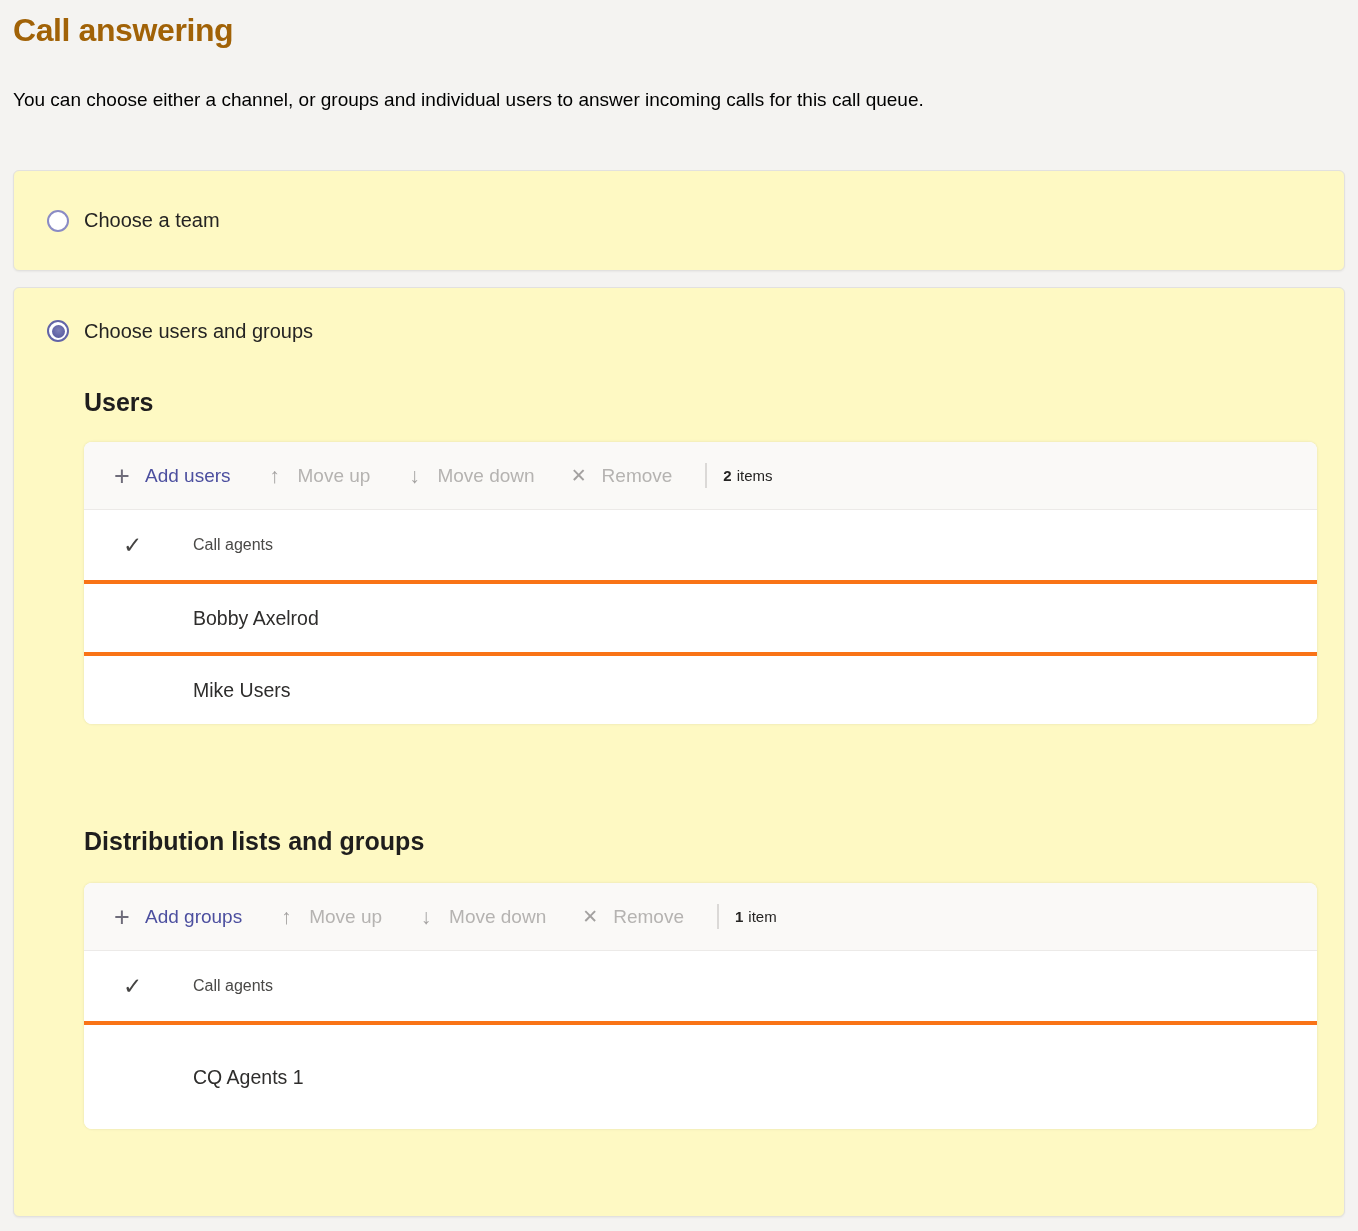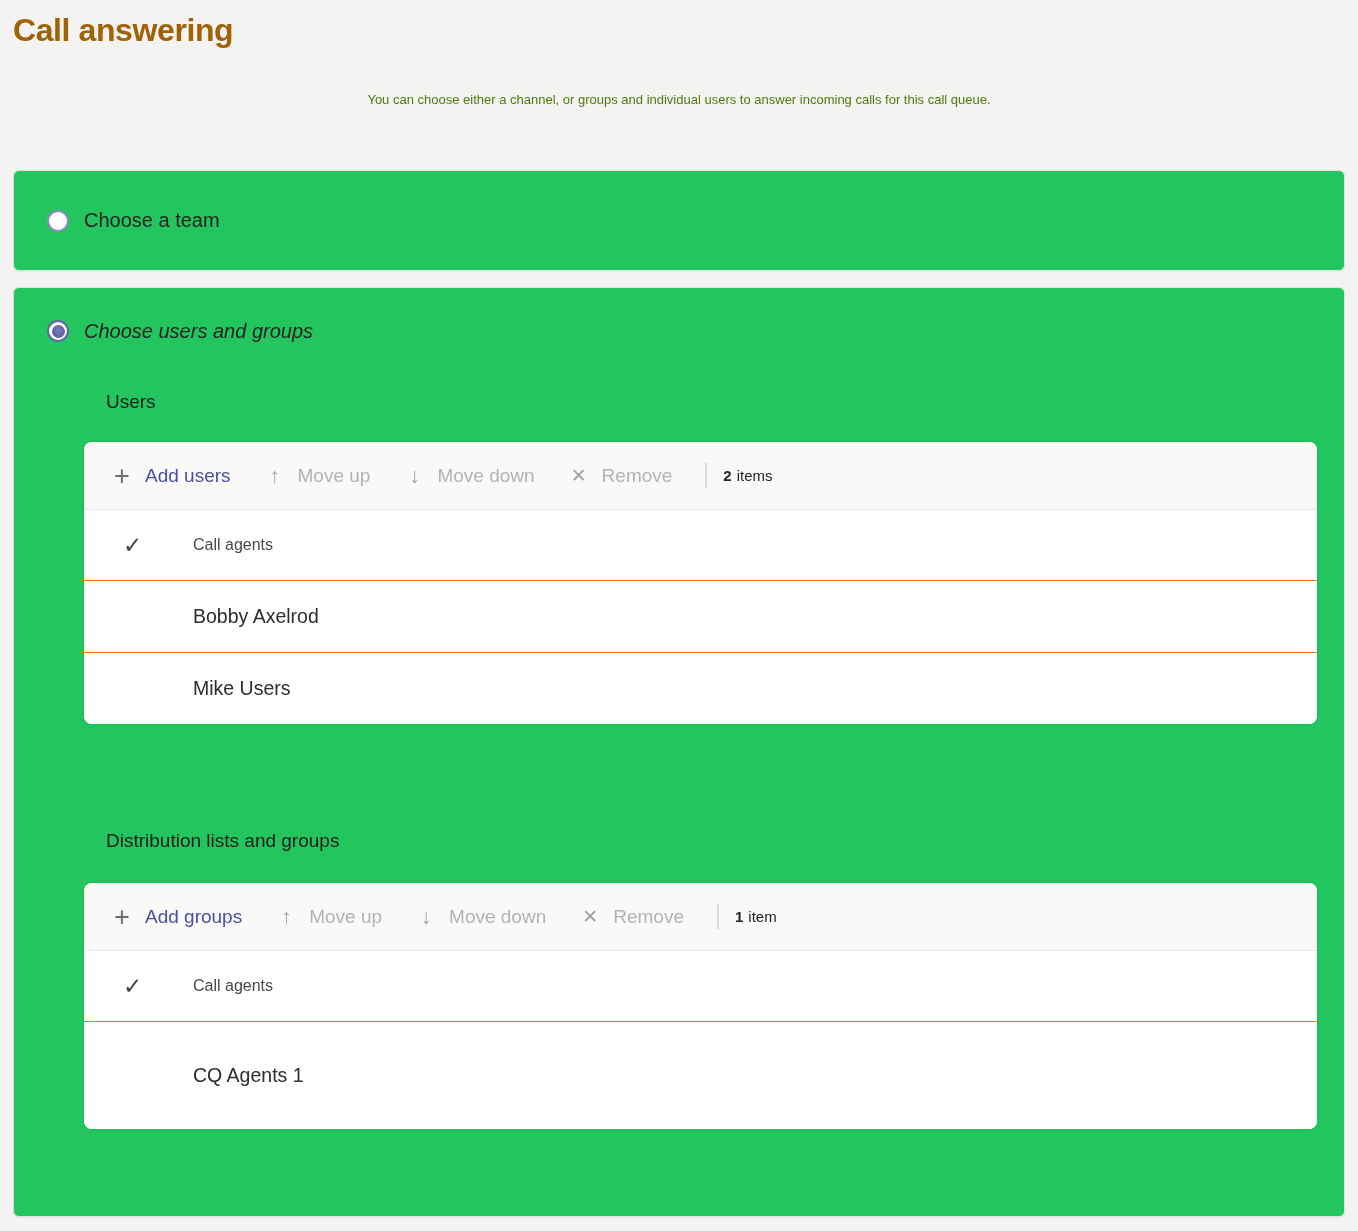--- a/index.html
+++ b/index.html
@@ -14,27 +14,26 @@
   .page-title {
     margin: 10px 0 0 13px;
     font-size: 32px;
     font-weight: 700;
     letter-spacing: -0.4px;
     line-height: 40px;
     color: #a16207;
   }
   .page-subtitle {
     margin: 37px 13px 0 13px;
-    font-size: 13px;
+    font-size: 19px;
     line-height: 26px;
-    color: #4d7c0f;
-    text-align: center;
+    color: #000000;
   }
   .card {
-    background: #22c55e;
+    background: #fef9c3;
     border: 1px solid #e2e1df;
     border-radius: 6px;
     box-shadow: 0 1px 2px rgba(0,0,0,0.05);
     margin-left: 13px;
     margin-right: 13px;
   }
   .option-card {
     margin-top: 57px;
     height: 101px;
     display: flex;
@@ -43,21 +42,20 @@
   }
   .main-card {
     margin-top: 16px;
     height: 930px;
     padding: 30px 27px 0 33px;
   }
   .option-row {
     display: flex;
     align-items: center;
     height: 26px;
-    font-style: italic;
   }
   .radio {
     width: 22px; height: 22px;
     border-radius: 50%;
     border: 2px solid #8a8bc5;
     background: #ffffff;
     flex: 0 0 auto;
     display: flex;
     align-items: center;
     justify-content: center;
@@ -70,23 +68,23 @@
     border-radius: 50%;
     background: radial-gradient(circle at 50% 42%, #7e80b8 0, #5f61a4 65%);
   }
   .option-label {
     margin-left: 15px;
     font-size: 20px;
     color: #252423;
     cursor: pointer;
   }
   .section-label {
-    margin: 46px 0 0 59px;
-    font-size: 19px;
-    font-weight: 400;
+    margin: 46px 0 0 37px;
+    font-size: 25px;
+    font-weight: 700;
     line-height: 24px;
     color: #1f1e1d;
   }
   .section-label.users { margin-top: 46px; }
   .section-label.groups { margin-top: 105px; }
   .table-wrap {
     margin: 28px 0 0 37px;
     width: 1233px;
     border-radius: 8px;
     overflow: hidden;
@@ -130,21 +128,21 @@
     background: #dbd9d7;
     margin: 0 16px 0 0;
     flex: 0 0 auto;
   }
   .tb-count { font-size: 15px; color: #252423; white-space: pre; }
   .tb-count .num { font-weight: 700; margin-right: 5px; }
   .trow {
     display: flex;
     align-items: center;
     background: #ffffff;
-    border-top: 1px solid #f97316;
+    border-top: 4px solid #f97316;
   }
   .trow.header { height: 70px; border-top: none; }
   .trow.data { height: 72px; }
   .trow.data.tall { height: 108px; }
   .check-cell {
     width: 109px;
     padding-left: 39px;
     flex: 0 0 auto;
     font-size: 23px;
     line-height: 23px;

